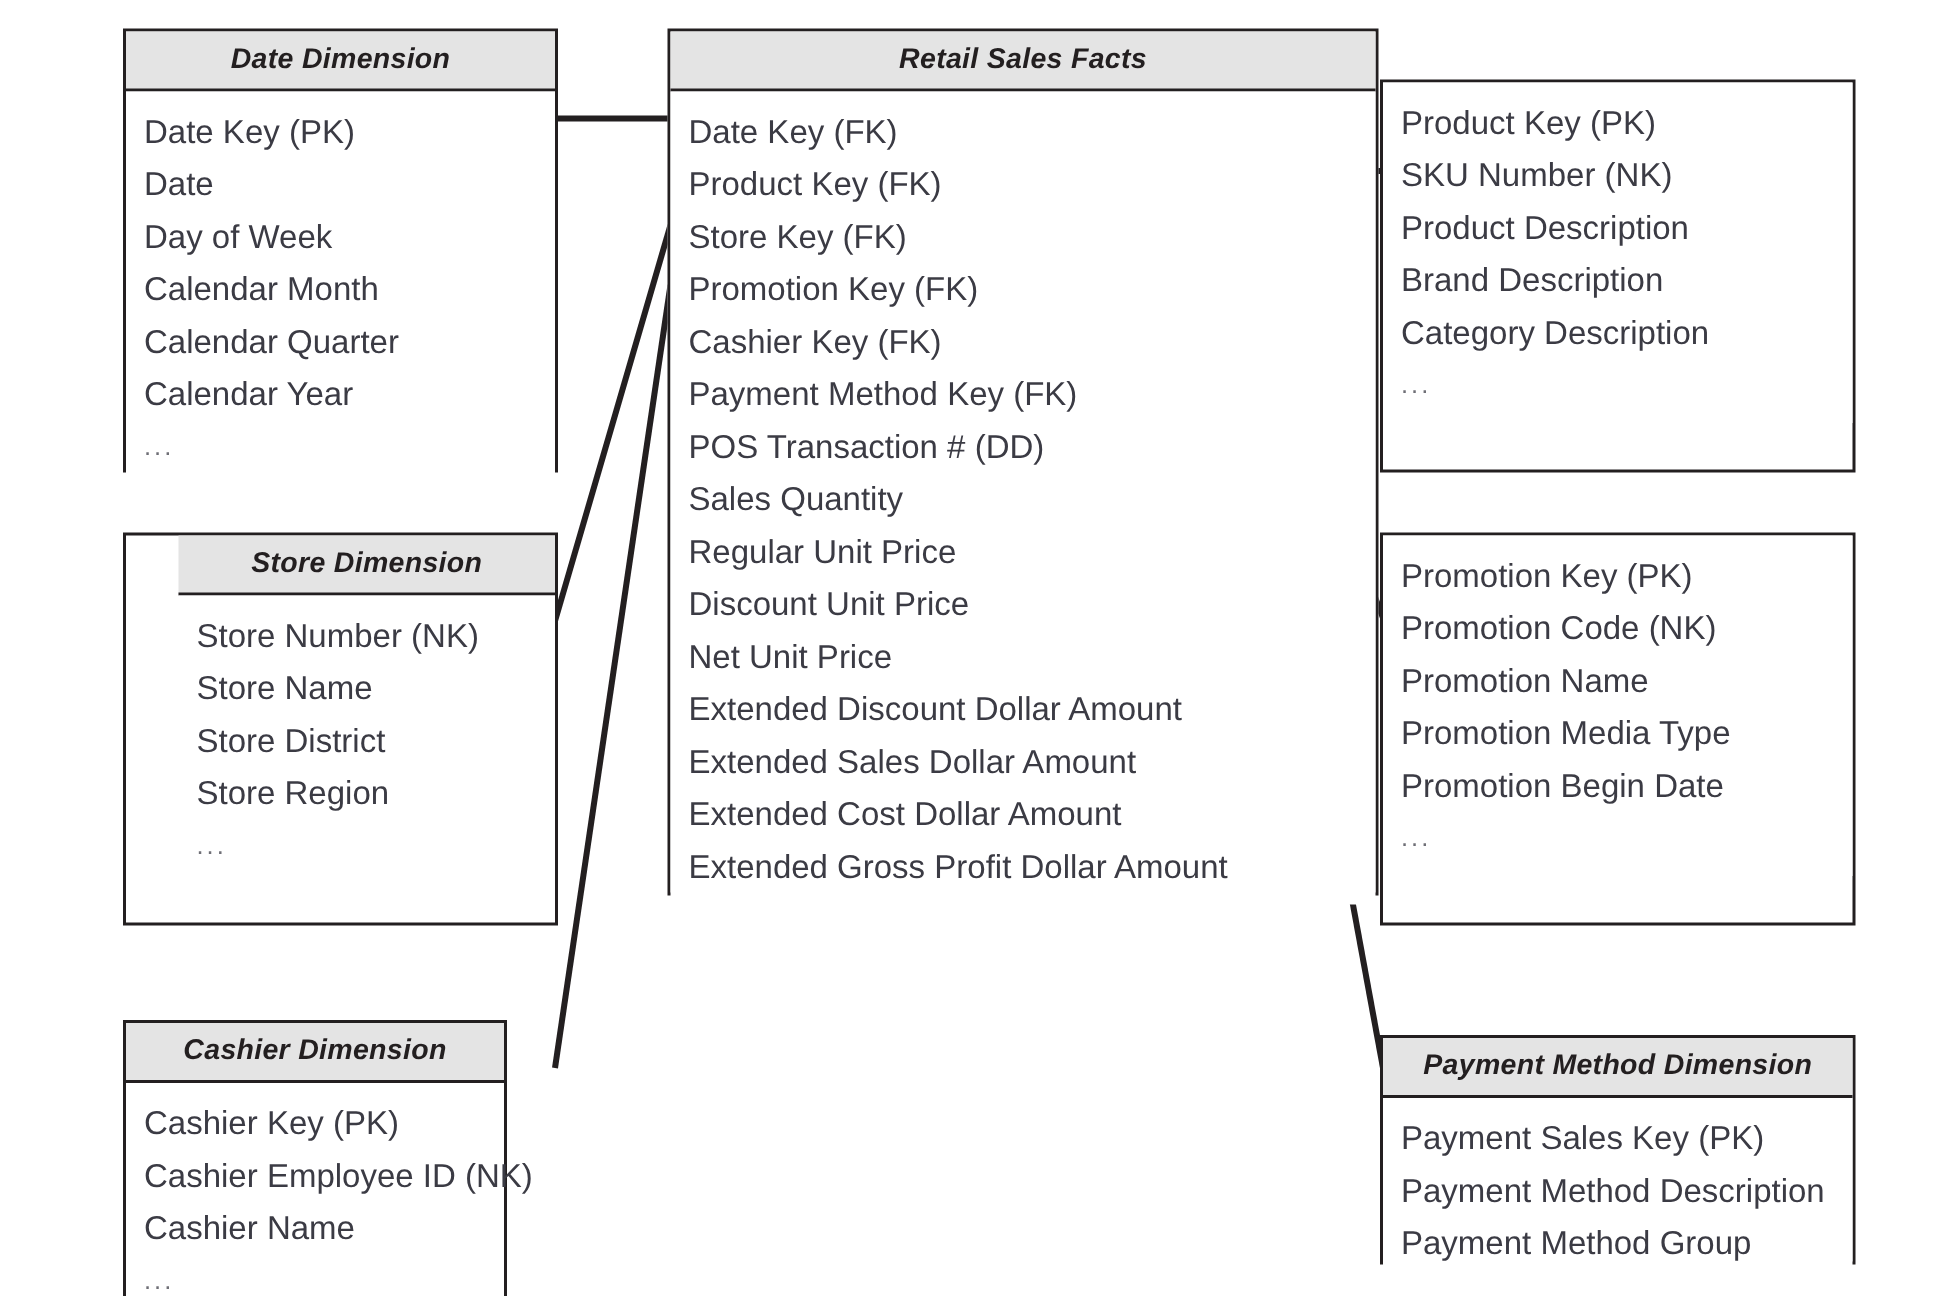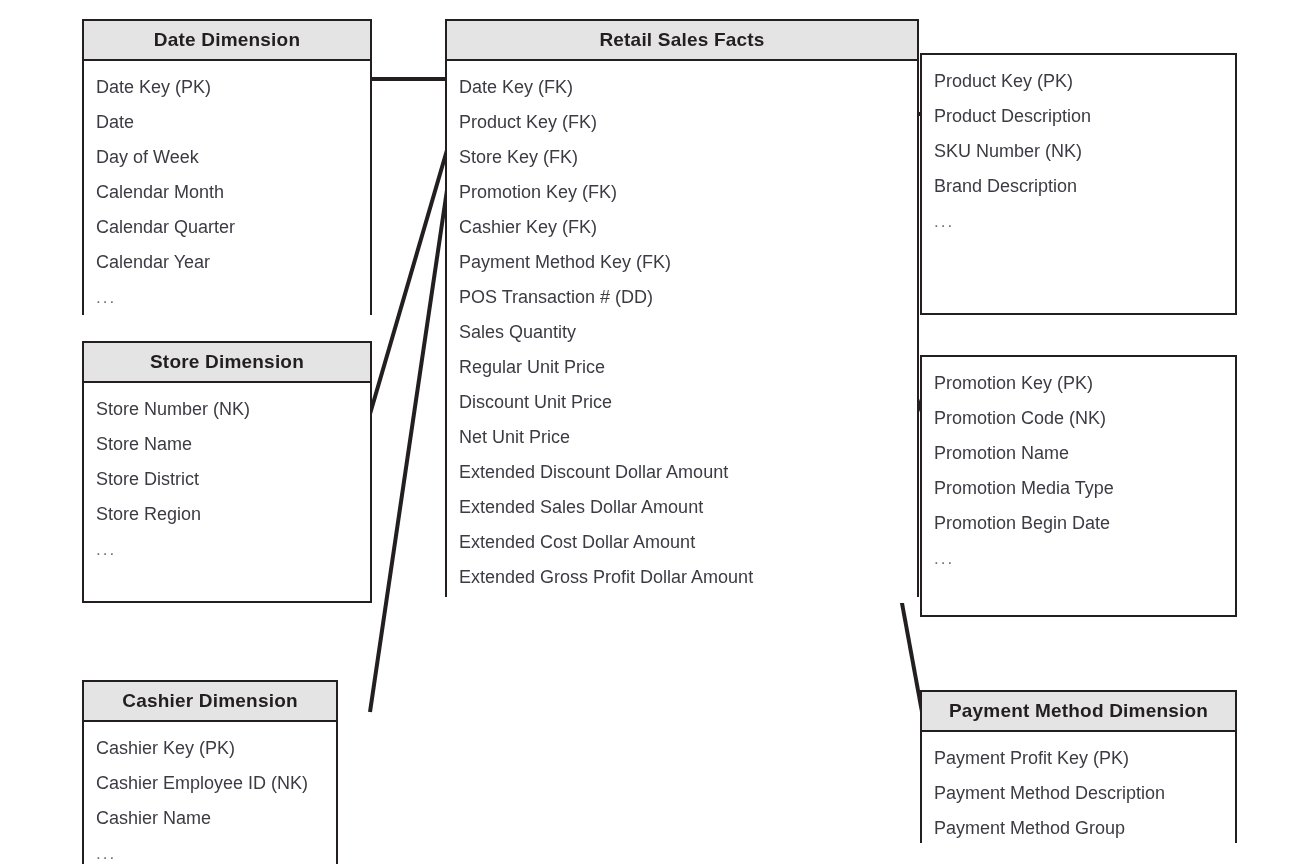--- a/index.html
+++ b/index.html
@@ -36,40 +36,41 @@
     background: #e4e4e4;
     border-bottom: 2px solid #231f20;
     text-align: center;
     font-weight: bold;
     color: #231f20;
     font-size: 19px;
     letter-spacing: 0.2px;
     line-height: 1;
     padding: 9px 4px 10px 4px;
     white-space: nowrap;
+    font-style: italic;
   }
   .entity-body {
     box-sizing: border-box;
     padding: 9px 0 8px 12px;
     background: #ffffff;
   }
   .attr {
     color: #3b3b44;
-    font-size: 18px;
+    font-size: 22px;
     line-height: 35px;
     white-space: nowrap;
   }
   .attr.ellipsis {
     color: #6f6f76;
     letter-spacing: 2px;
     font-size: 17px;
   }
   
   #ent-date        { left: 82px;  top: 19px;  width: 290px; height: 296px; }
-  #ent-store       { left: 82px;  top: 341px; width: 290px; height: 262px; }
+  #ent-store       { left: 82px;  top: 355px; width: 290px; height: 262px; padding-left: 35px; }
   #ent-cashier     { left: 82px;  top: 680px; width: 256px; height: 190px; }
   #ent-fact        { left: 445px; top: 19px;  width: 474px; height: 578px; }
   #ent-product     { left: 920px; top: 53px;  width: 317px; height: 262px; }
   #ent-promotion   { left: 920px; top: 355px; width: 317px; height: 262px; }
   #ent-payment     { left: 920px; top: 656px; width: 317px; height: 153px; margin-top: 34px; }
 </style>
 </head>
 <body>
 
 <div id="canvas">
@@ -136,40 +137,41 @@
       <div class="attr">Extended Discount Dollar Amount</div>
       <div class="attr">Extended Sales Dollar Amount</div>
       <div class="attr">Extended Cost Dollar Amount</div>
       <div class="attr">Extended Gross Profit Dollar Amount</div>
     </div>
   </div>
 
   <div class="entity" id="ent-product">
     <div class="entity-body">
       <div class="attr">Product Key (PK)</div>
+      <div class="attr">SKU Number (NK)</div>
       <div class="attr">Product Description</div>
-      <div class="attr">SKU Number (NK)</div>
       <div class="attr">Brand Description</div>
+      <div class="attr">Category Description</div>
       <div class="attr ellipsis">...</div>
     </div>
   </div>
 
   <div class="entity" id="ent-promotion">
     <div class="entity-body">
       <div class="attr">Promotion Key (PK)</div>
       <div class="attr">Promotion Code (NK)</div>
       <div class="attr">Promotion Name</div>
       <div class="attr">Promotion Media Type</div>
       <div class="attr">Promotion Begin Date</div>
       <div class="attr ellipsis">...</div>
     </div>
   </div>
 
   <div class="entity" id="ent-payment">
     <div class="entity-header">Payment Method Dimension</div>
     <div class="entity-body">
-      <div class="attr">Payment Profit Key (PK)</div>
+      <div class="attr">Payment Sales Key (PK)</div>
       <div class="attr">Payment Method Description</div>
       <div class="attr">Payment Method Group</div>
     </div>
   </div>
 
 </div>
 
 </body></html>

